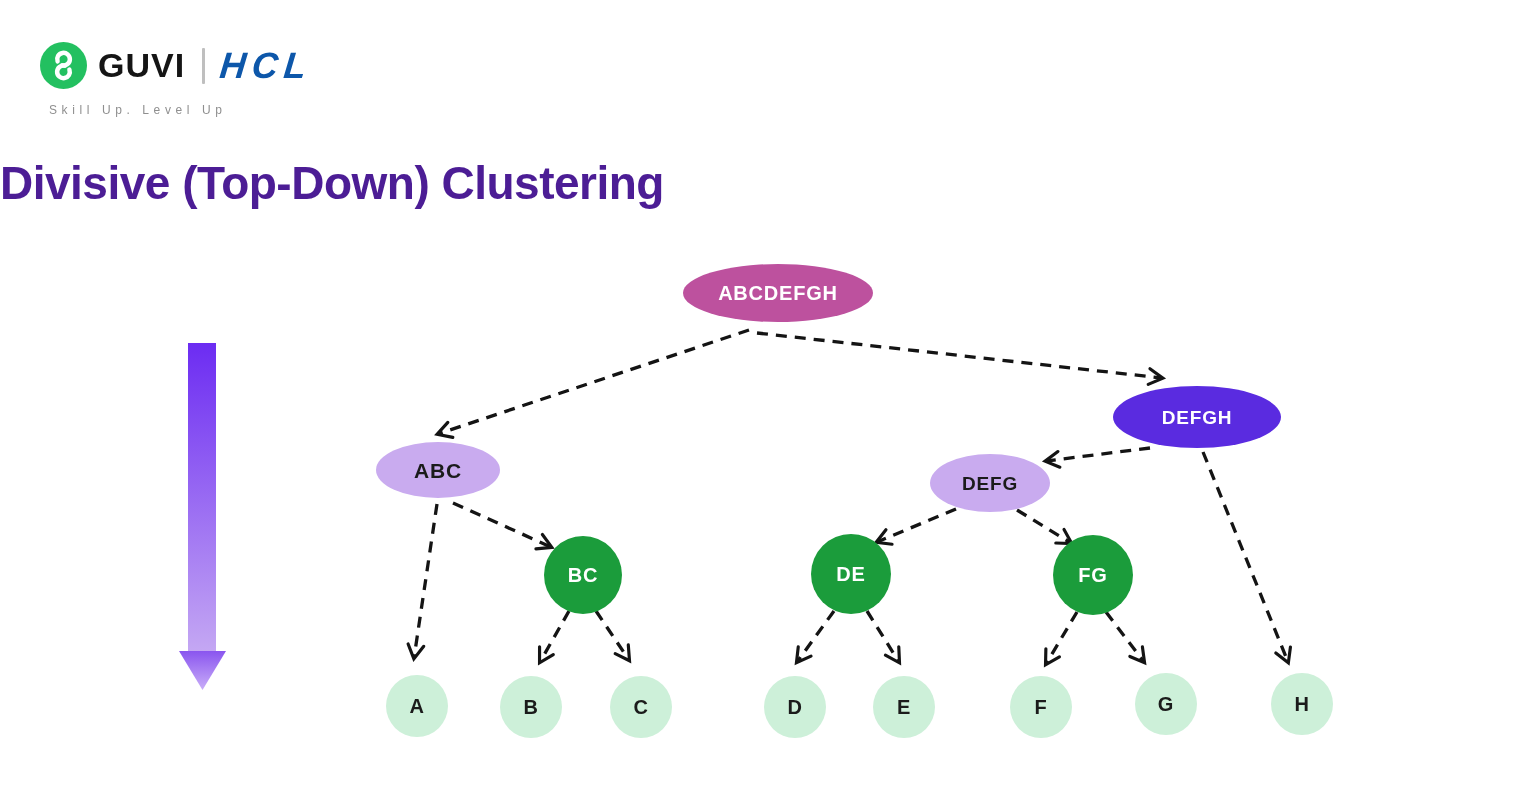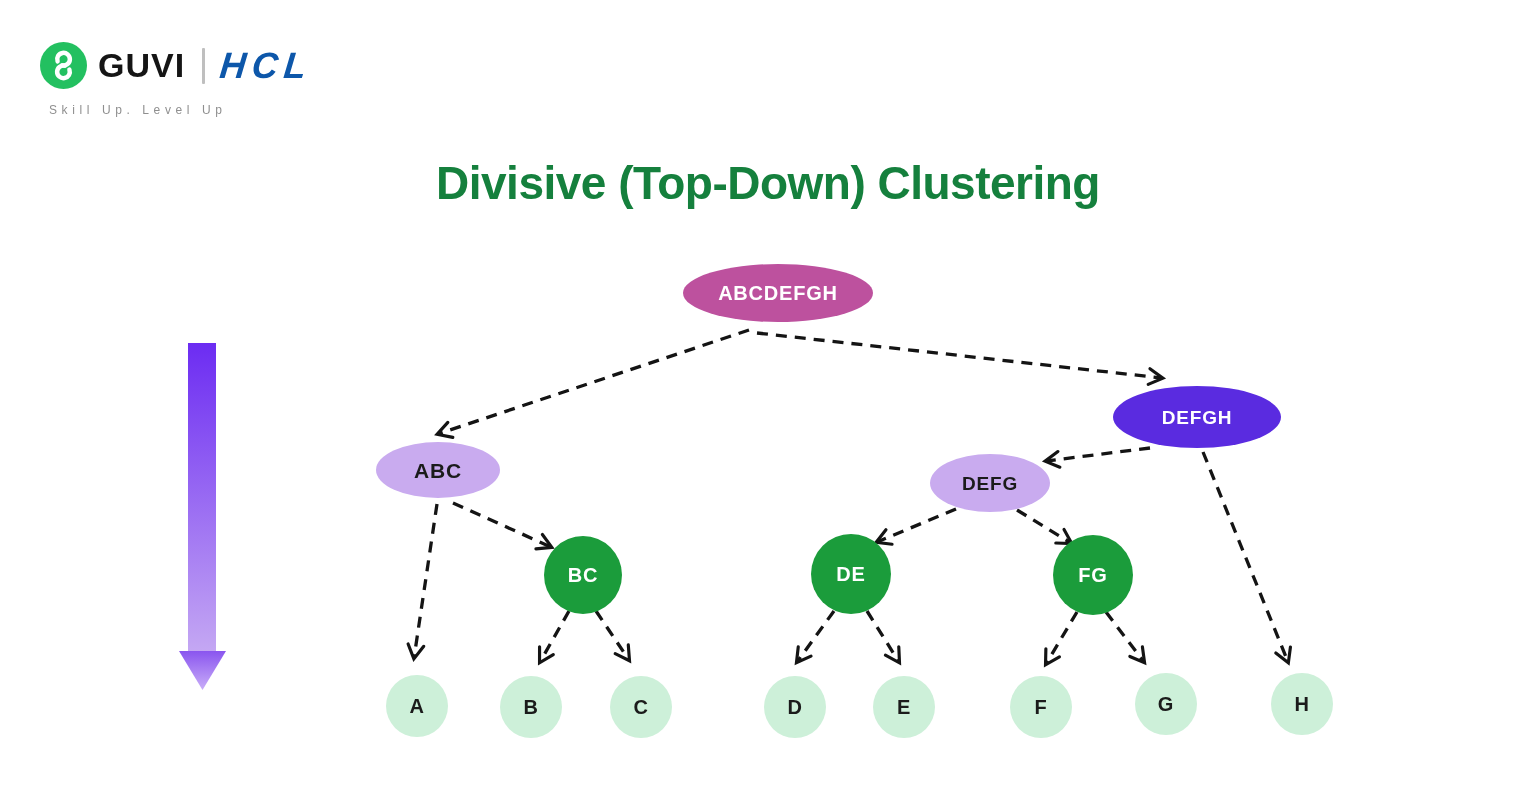--- a/index.html
+++ b/index.html
@@ -8,22 +8,22 @@
     font-family:"Liberation Sans", sans-serif;
   }
   .header{position:absolute;left:40px;top:42px;display:flex;align-items:center;}
   .guvi-icon{width:47px;height:47px;display:block;}
   .guvi-text{font-size:34px;font-weight:800;color:#151515;letter-spacing:1px;margin-left:11px;}
   .sep{width:3px;height:36px;background:#bfbfbf;margin:0 15px 0 17px;border-radius:1px;}
   .hcl-text{font-size:36px;font-weight:800;font-style:italic;color:#0d57aa;letter-spacing:6px;
     transform:skewX(-6deg) scaleY(1.02);}
   .tagline{position:absolute;left:49px;top:103px;font-size:12px;font-weight:500;
     letter-spacing:4.6px;color:#8f8f8f;}
-  .title{position:absolute;left:0;right:0;top:156px;text-align:center;
-    font-size:46px;font-weight:800;color:#15803d;letter-spacing:-0.5px;}
+  .title{position:absolute;left:0;right:0;top:156px;
+    font-size:46px;font-weight:800;color:#4c1d95;letter-spacing:-0.5px;}
   svg.diagram{position:absolute;left:0;top:0;}
   .nlbl{font-weight:700;text-anchor:middle;letter-spacing:0.8px;
     font-family:"Liberation Sans", sans-serif;}
   .white{fill:#ffffff;}
   .dark{fill:#1b1b1b;}
 </style>
 </head>
 <body>
 
 <div class="header">

